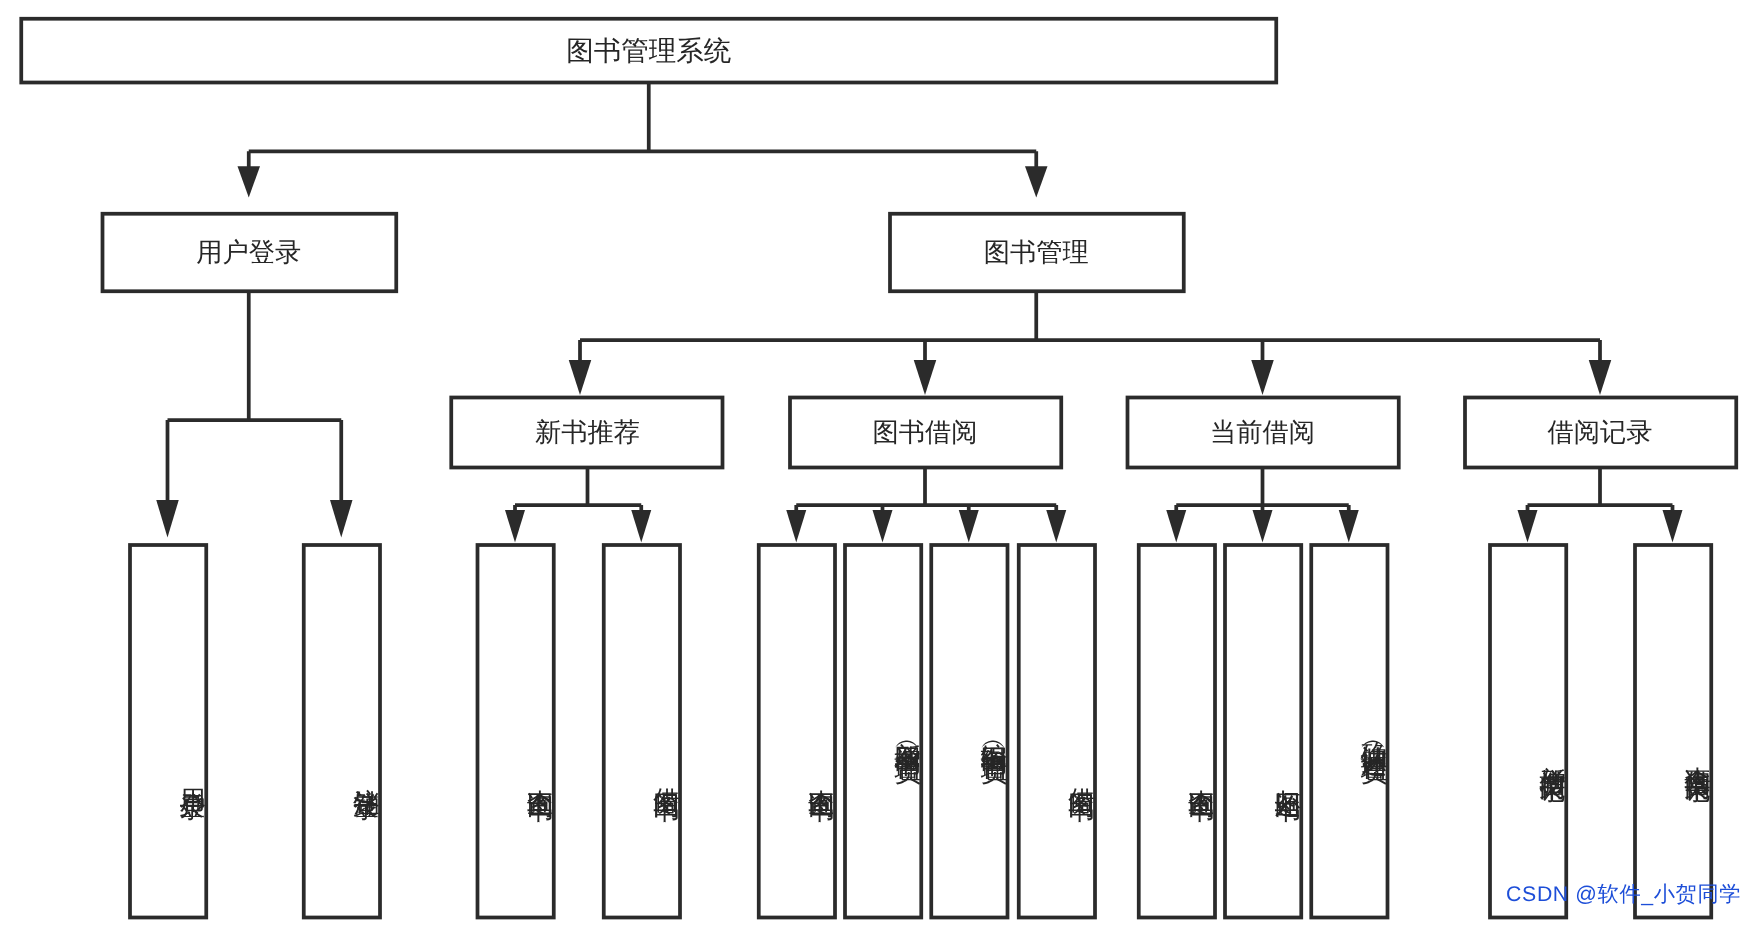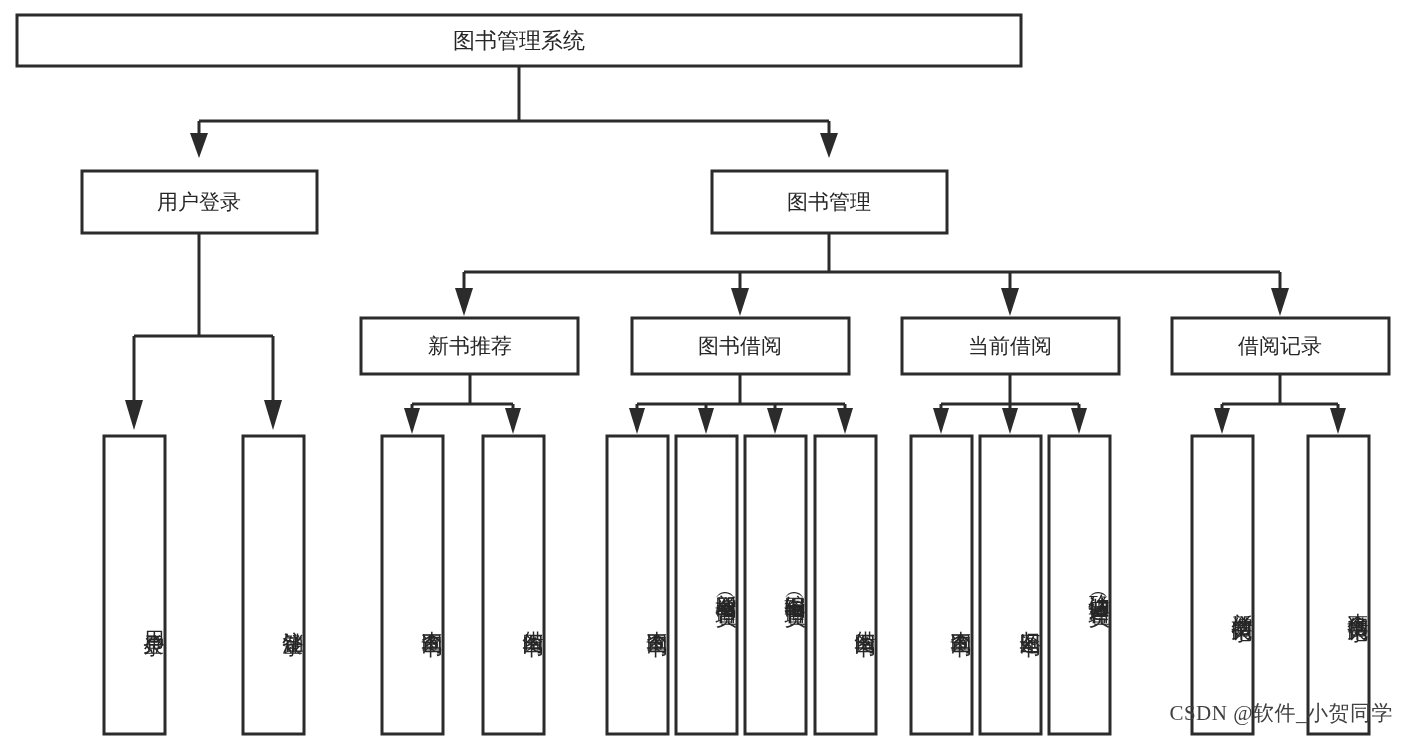--- a/index.html
+++ b/index.html
@@ -70,23 +70,23 @@
     letter-spacing: 2px;
     white-space: nowrap;
     text-align: center;
     pointer-events: none;
     user-select: none;
   }
   #watermark {
     position: absolute;
     right: 12px;
     bottom: 6px;
-    font-family: Liberation Serif, serif;
-    font-size: 21px;
-    color: #404040;
+    font-family: Liberation Sans, sans-serif;
+    font-size: 17px;
+    color: #1d4ed8;
     letter-spacing: 0.5px;
     white-space: nowrap;
     user-select: none;
   }
 </style>
 </head>
 <body>
 
 <div id="diagram-root">
 

